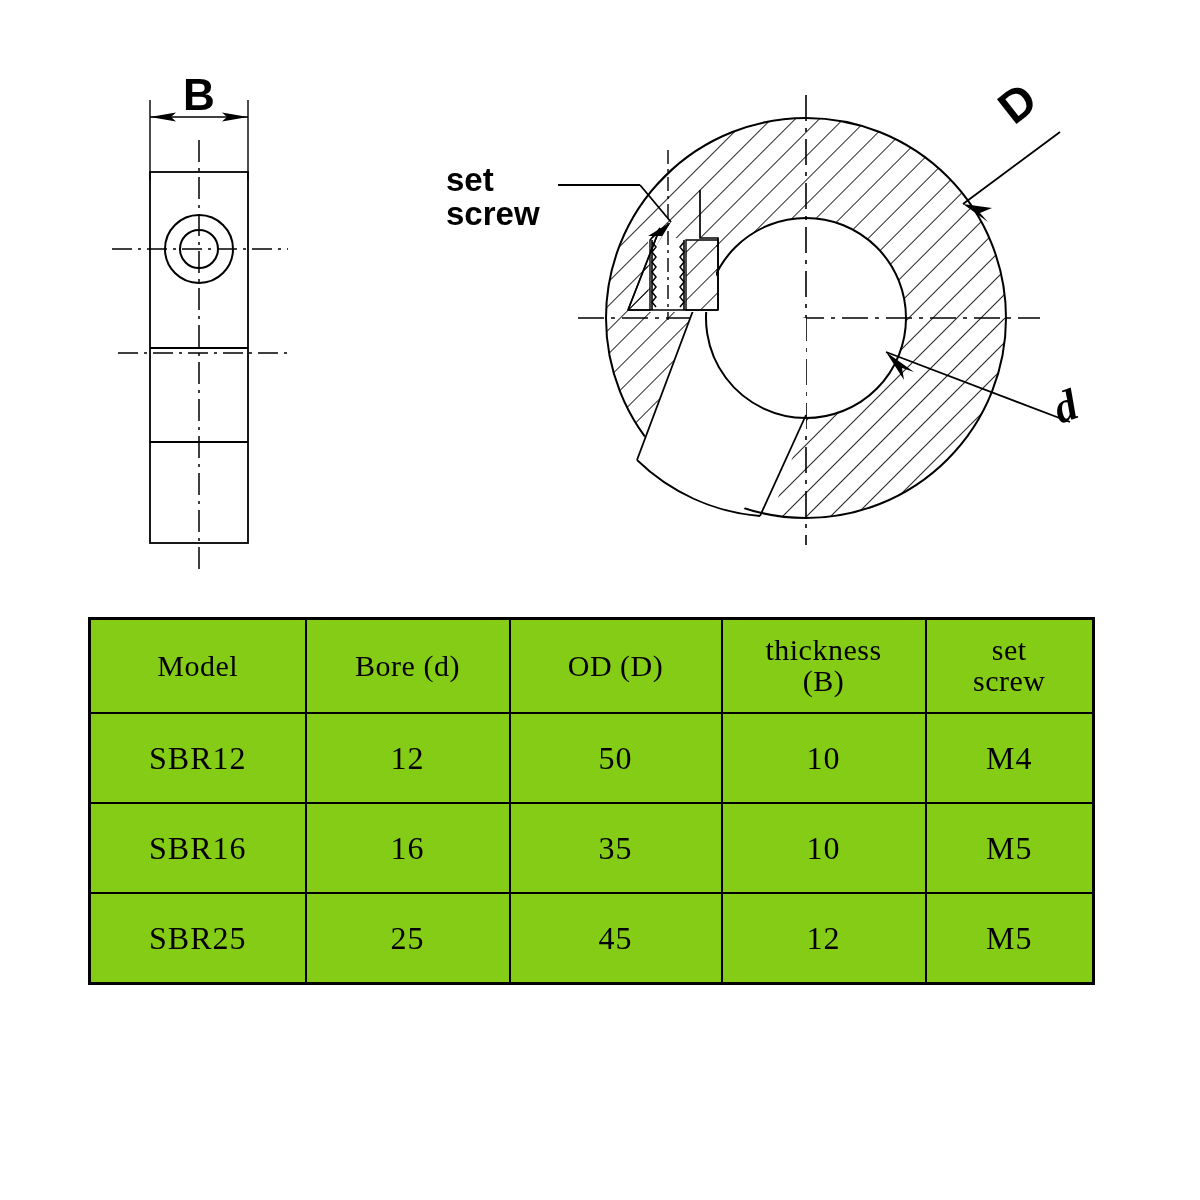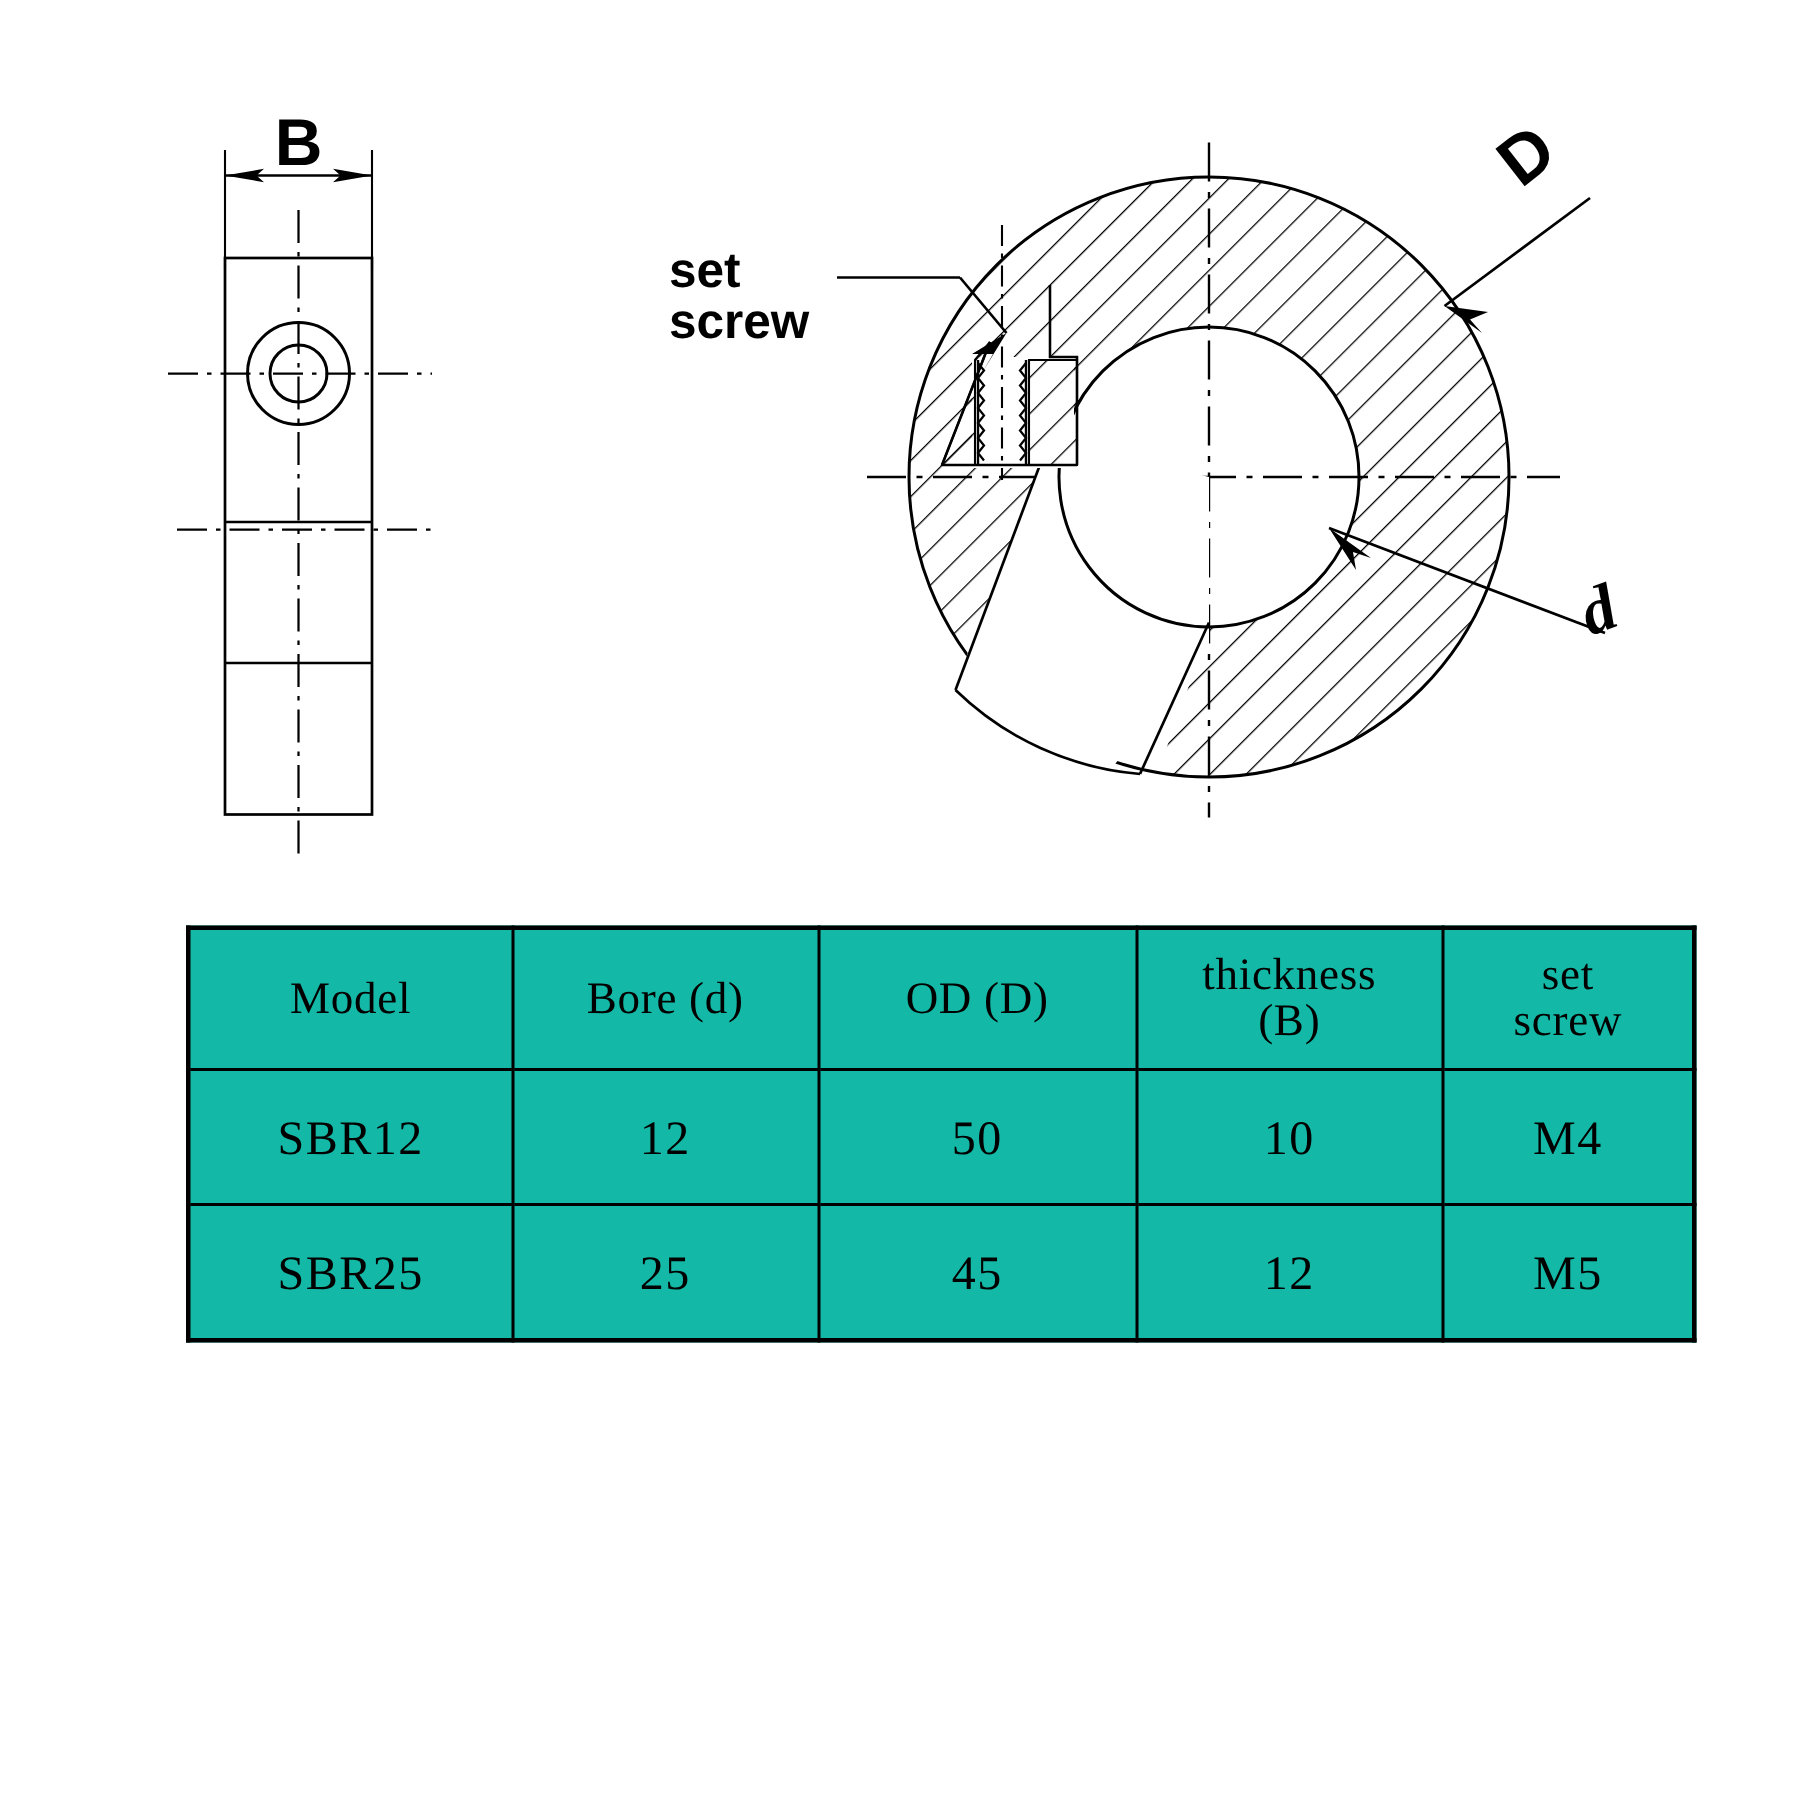--- a/index.html
+++ b/index.html
@@ -35,22 +35,21 @@
   #spec-table-wrap {
     position: absolute;
     left: 88px;
     top: 617px;
     width: 1004px;
   }
   table.spec {
     border-collapse: collapse;
     width: 1004px;
     table-layout: fixed;
-    background: #14b8a6;
-    margin-left: 36px;
+    background: #84cc16;
   }
   table.spec td, table.spec th {
     border: 2px solid #000000;
     text-align: center;
     vertical-align: middle;
     color: #000000;
     font-weight: normal;
     padding: 0;
   }
   table.spec thead th {
@@ -231,20 +230,27 @@
       </thead>
       <tbody>
         <tr>
           <td>SBR12</td>
           <td>12</td>
           <td>50</td>
           <td>10</td>
           <td>M4</td>
         </tr>
         <tr>
+          <td>SBR16</td>
+          <td>16</td>
+          <td>35</td>
+          <td>10</td>
+          <td>M5</td>
+        </tr>
+        <tr>
           <td>SBR25</td>
           <td>25</td>
           <td>45</td>
           <td>12</td>
           <td>M5</td>
         </tr>
       </tbody>
     </table>
   </div>
 

